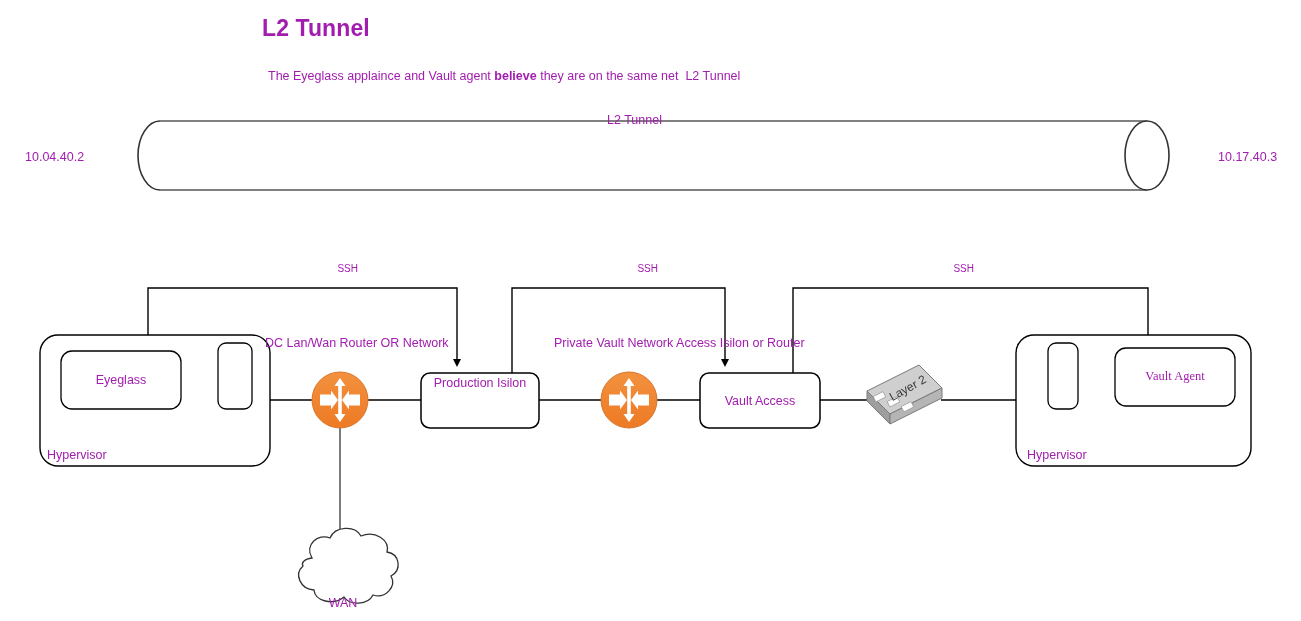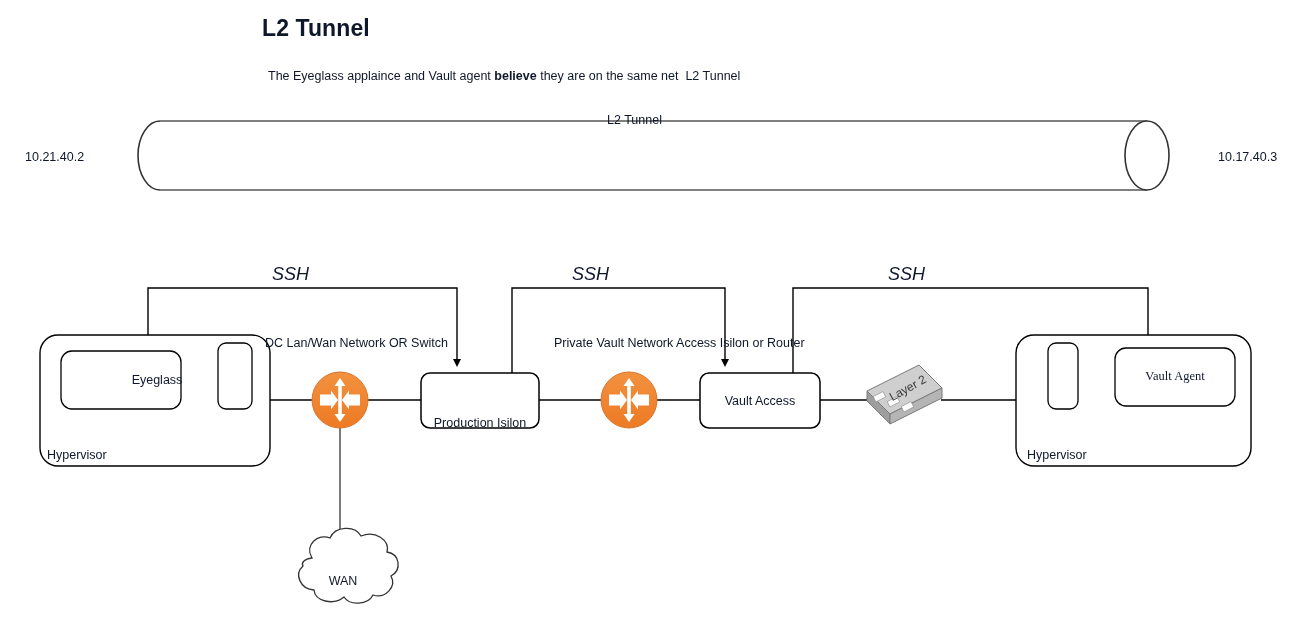--- a/index.html
+++ b/index.html
@@ -18,21 +18,21 @@
   #canvas {
     position: absolute;
     left: 0;
     top: 0;
     width: 1301px;
     height: 621px;
   }
   .lbl {
     position: absolute;
     font-family: "Liberation Sans", sans-serif;
-    color: #0f172a;
+    color: #a21caf;
     white-space: pre;
     line-height: 1.25;
   }
   #page-title {
     left: 262px;
     top: 14px;
     font-size: 23px;
     font-weight: bold;
     letter-spacing: 0.1px;
   }
@@ -46,32 +46,32 @@
   .ip-label { font-size: 12.5px; }
   #ip-left  { left: 25px;   top: 150px; }
   #ip-right { left: 1218px; top: 150px; text-align: center; }
 
   #tunnel-label { left: 607px; top: 113px; font-size: 12.5px; }
 
   .node-label {
     font-size: 12.5px;
     text-align: center;
   }
-  #eyeglass-label     { left: 61px;  top: 373px; width: 120px; padding-left: 36px; }
+  #eyeglass-label     { left: 61px;  top: 373px; width: 120px; }
   #vault-agent-label  { left: 1115px; top: 369px; width: 120px; font-family: Liberation Serif, serif; }
-  #prod-isilon-label  { left: 420px; top: 416px; width: 120px; }
+  #prod-isilon-label  { left: 420px; top: 376px; width: 120px; }
   #vault-isilon-label { left: 700px; top: 394px; width: 120px; }
   #hyper-left-label   { left: 47px;  top: 448px; }
   #hyper-right-label  { left: 1027px; top: 448px; }
-  #wan-label          { left: 288px; top: 574px; width: 110px; }
+  #wan-label          { left: 288px; top: 596px; width: 110px; }
 
   #router1-label { left: 265px; top: 336px; width: 150px; }
   #router2-label { left: 554px; top: 336px; width: 160px; }
 
-  .ssh-label { font-size: 18px; text-align: left; font-style: italic; }
+  .ssh-label { font-size: 10px; text-align: right; }
   #ssh1-label { left: 272px; top: 263px; width: 86px; }
   #ssh2-label { left: 572px; top: 263px; width: 86px; }
   #ssh3-label { left: 888px; top: 263px; width: 86px; }
 
   #layer2-label {
     left: 868px;
     top: 381px;
     width: 80px;
     font-size: 12px;
     text-align: center;
@@ -185,32 +185,32 @@
              C333,606 315,601 314,590
              C300,589 294,574 303,566
              C301,563 304,559 312,558 Z" fill="#ffffff" stroke="#333333" stroke-width="1.3"></path>
   </g>
 </svg>
 
 <div class="lbl" id="page-title">L2 Tunnel</div>
 
 <div class="lbl" id="page-subtitle"><span>The Eyeglass applaince and Vault agent </span><b>believe</b><span> they are on the same net  L2 Tunnel</span></div>
 
-<div class="lbl ip-label" id="ip-left">10.21.40.2</div>
+<div class="lbl ip-label" id="ip-left">10.04.40.2</div>
 <div class="lbl ip-label" id="ip-right">10.17.40.3</div>
 <div class="lbl" id="tunnel-label">L2 Tunnel</div>
 
 <div class="lbl node-label" id="eyeglass-label">Eyeglass</div>
 <div class="lbl node-label" id="hyper-left-label">Hypervisor</div>
 <div class="lbl node-label" id="prod-isilon-label">Production Isilon</div>
 <div class="lbl node-label" id="vault-isilon-label">Vault Access</div>
 <div class="lbl node-label" id="vault-agent-label">Vault Agent</div>
 <div class="lbl node-label" id="hyper-right-label">Hypervisor</div>
 <div class="lbl node-label" id="wan-label">WAN</div>
 
-<div class="lbl node-label" id="router1-label">DC Lan/Wan Network OR Switch</div>
+<div class="lbl node-label" id="router1-label">DC Lan/Wan Router OR Network</div>
 <div class="lbl node-label" id="router2-label">Private Vault Network Access Isilon or Router</div>
 
 <div class="lbl ssh-label" id="ssh1-label">SSH</div>
 <div class="lbl ssh-label" id="ssh2-label">SSH</div>
 <div class="lbl ssh-label" id="ssh3-label">SSH</div>
 
 <div class="lbl" id="layer2-label">Layer 2</div>
 
 </body></html>

